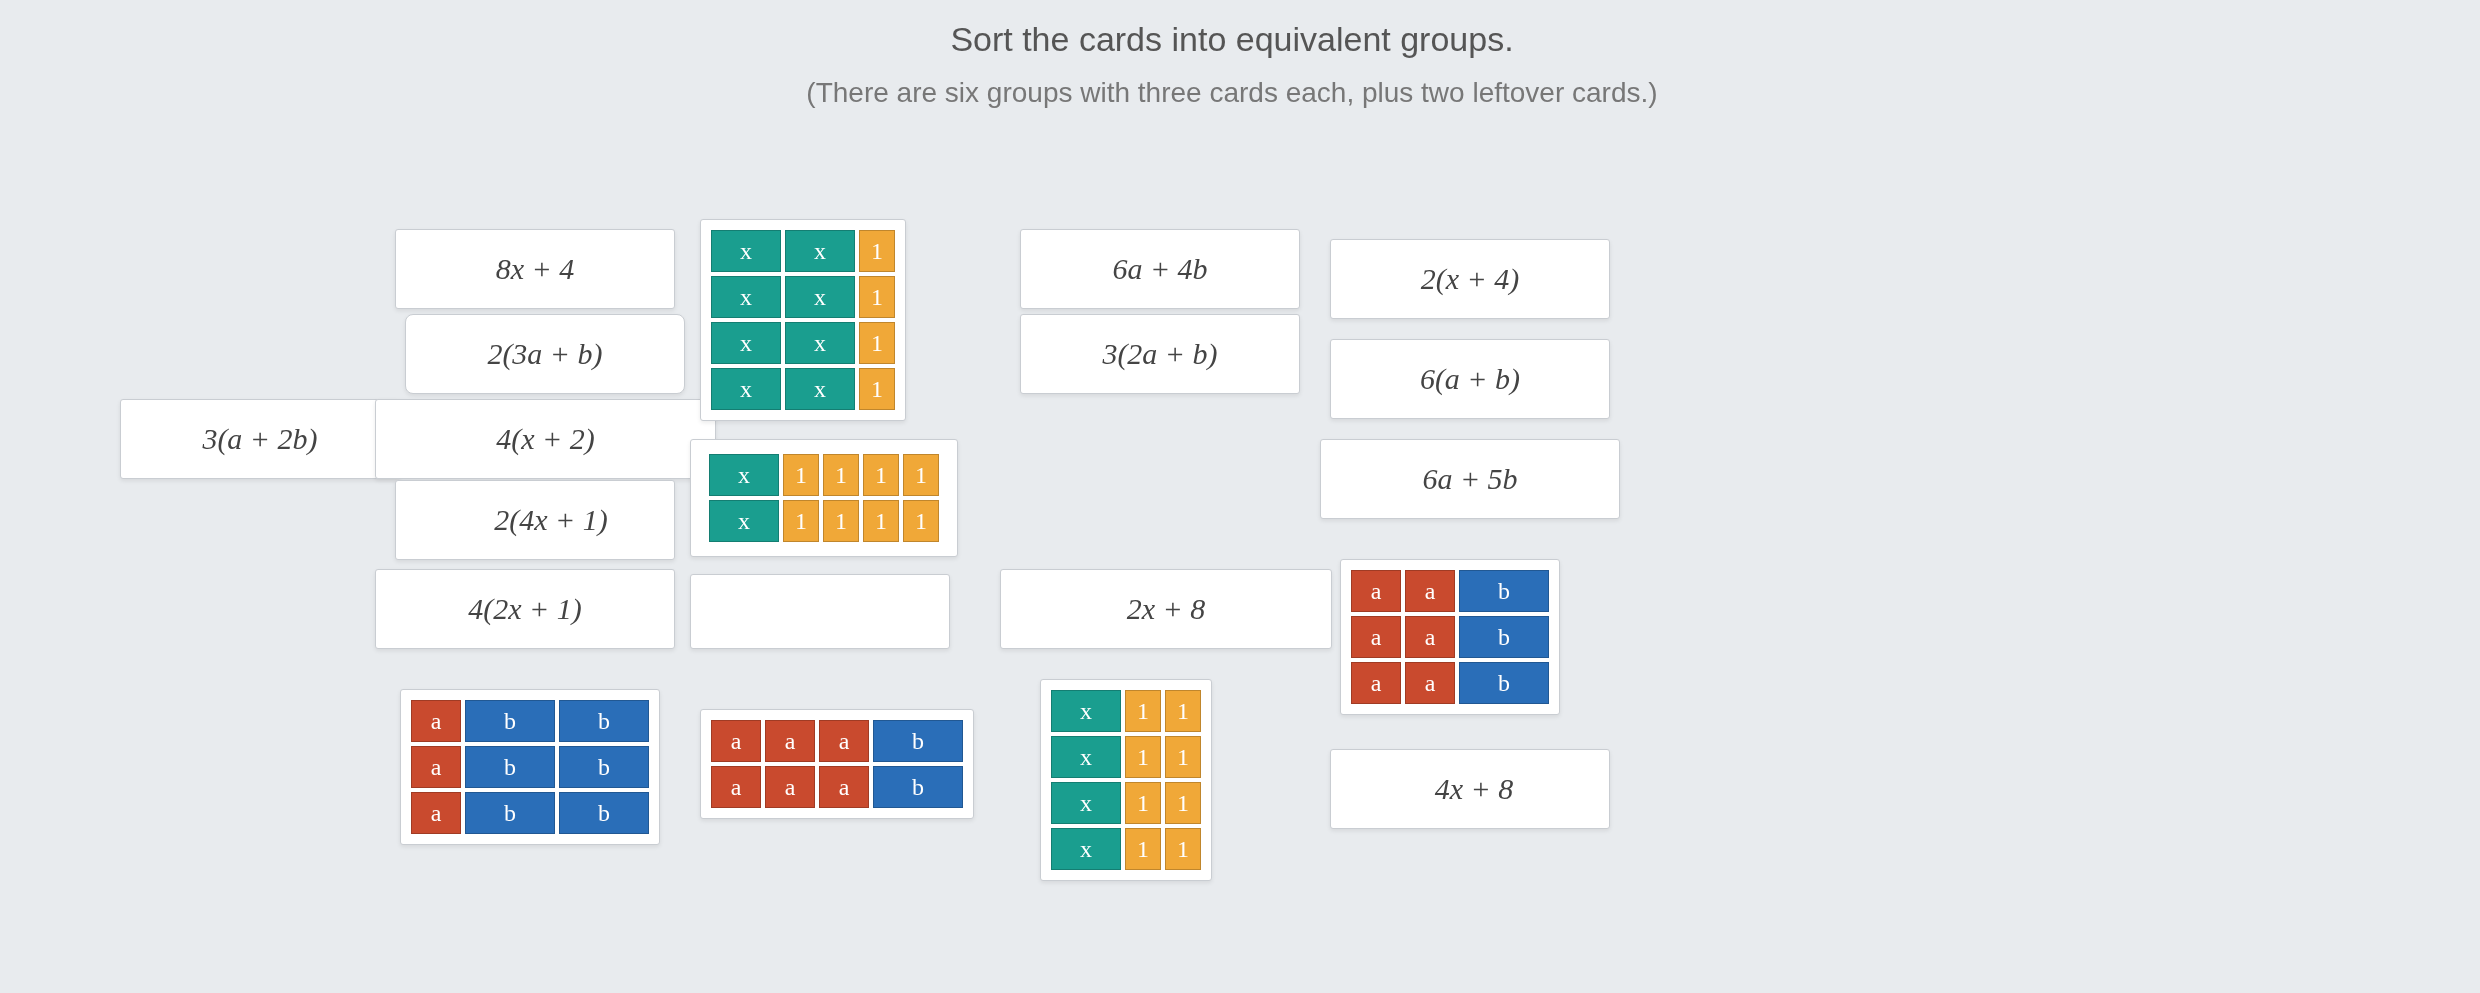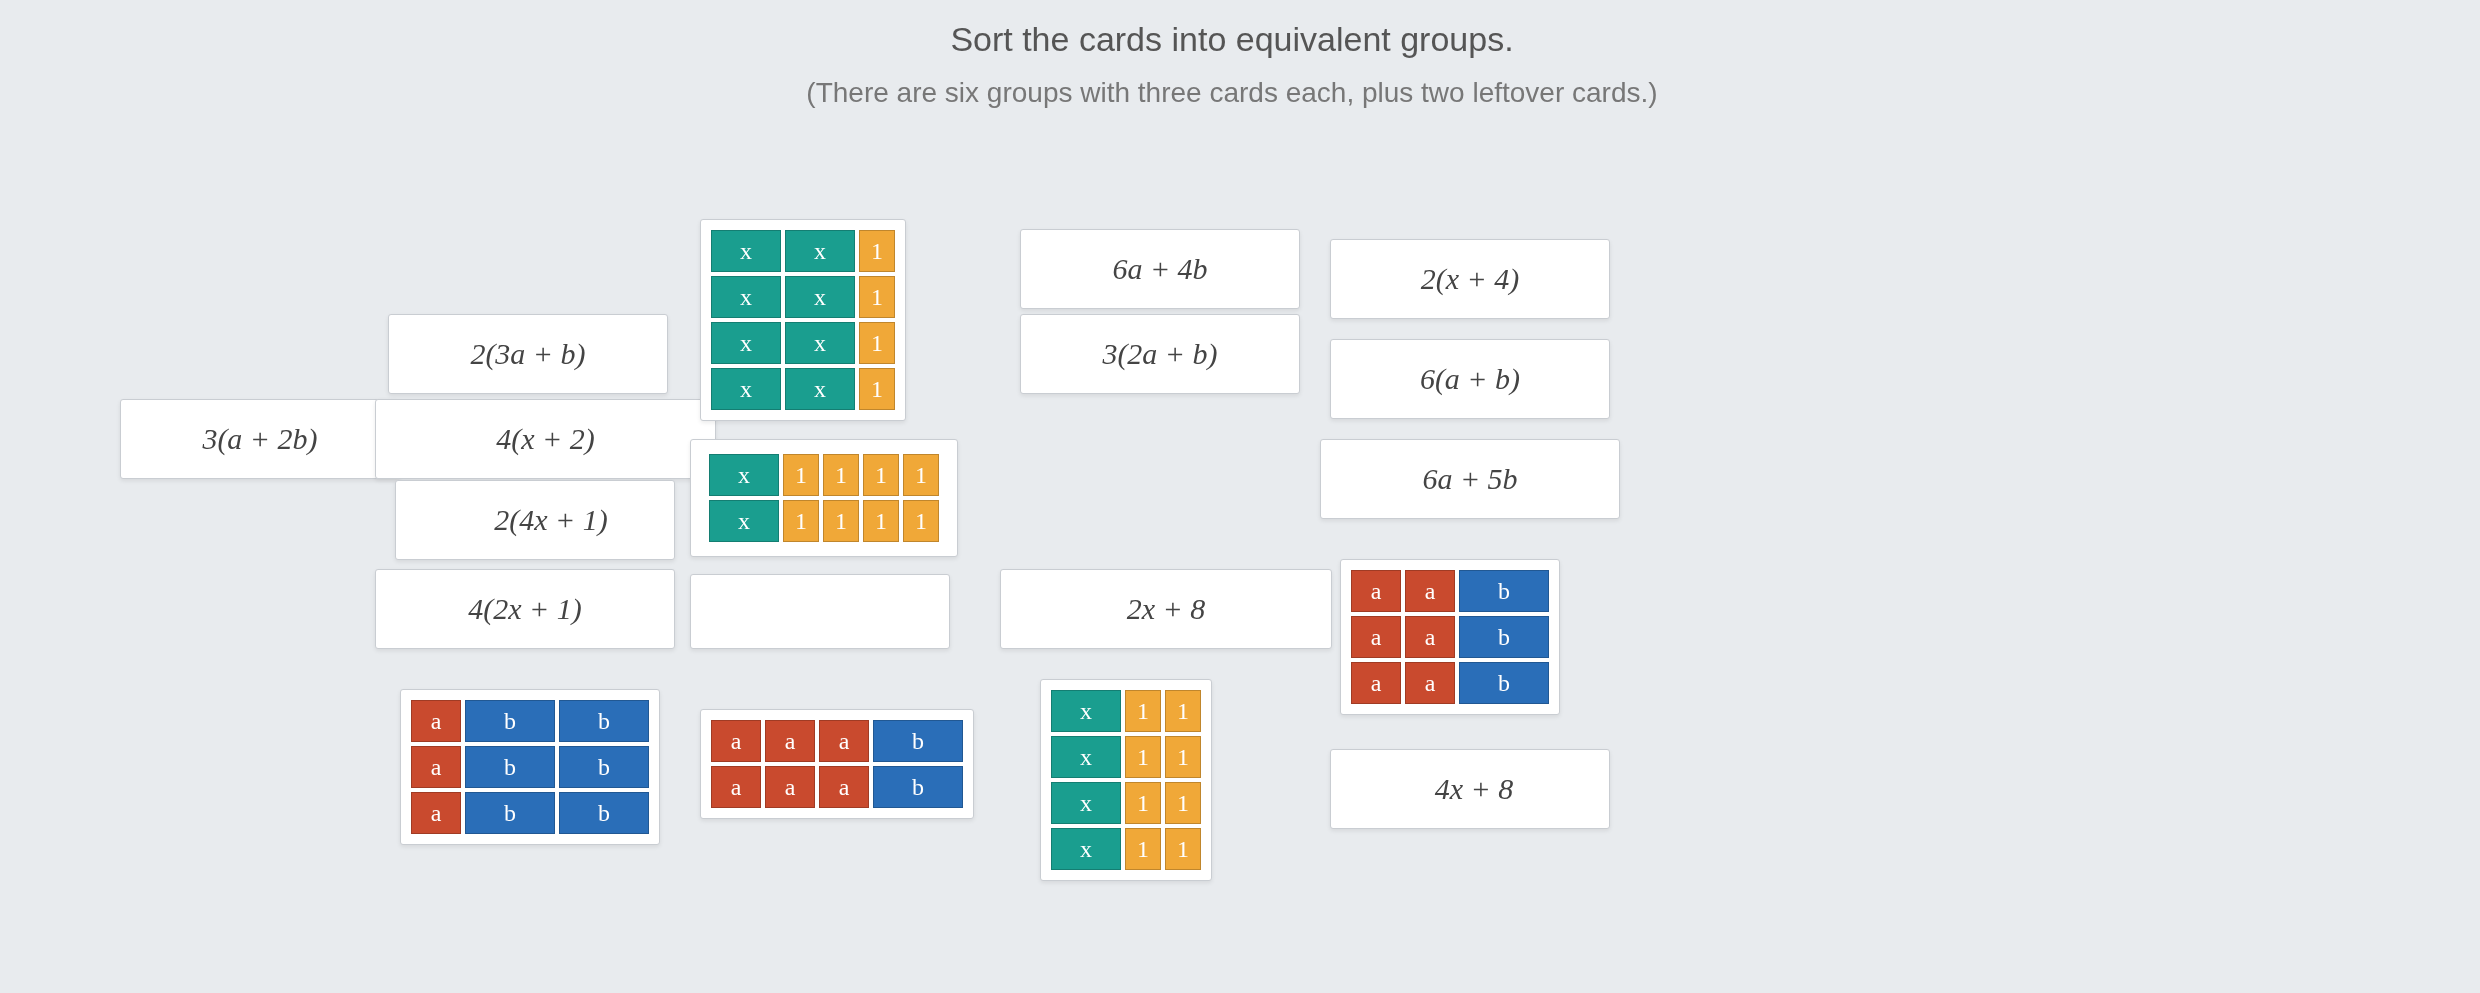--- a/index.html
+++ b/index.html
@@ -79,21 +79,24 @@
   <div class="title">Sort the cards into equivalent groups.</div>
   <div class="subtitle">(There are six groups with three cards each, plus two leftover cards.)</div>
 </div>
 
 <div class="board">
 
   <div class="card text-card" style="left:120px; top:280px;font-style:italic;">
     <span>3(a + 2b)</span>
   </div>
 
-  <div class="card text-card" style="left:388px; top:195px;">
+  <div class="card text-card" style="left:395px; top:110px;">
+    <span>8x + 4</span>
+  </div>
+  <div class="card text-card" style="left:405px; top:195px;border-radius:8px;">
     <span>2(3a + b)</span>
   </div>
   <div class="card text-card" style="left:375px; top:280px; width:341px;">
     <span>4(x + 2)</span>
   </div>
   <div class="card text-card" style="left:395px; top:361px;padding-left:32px;">
     <span>2(4x + 1)</span>
   </div>
   <div class="card text-card" style="left:375px; top:450px; width:300px;">
     <span>4(2x + 1)</span>

